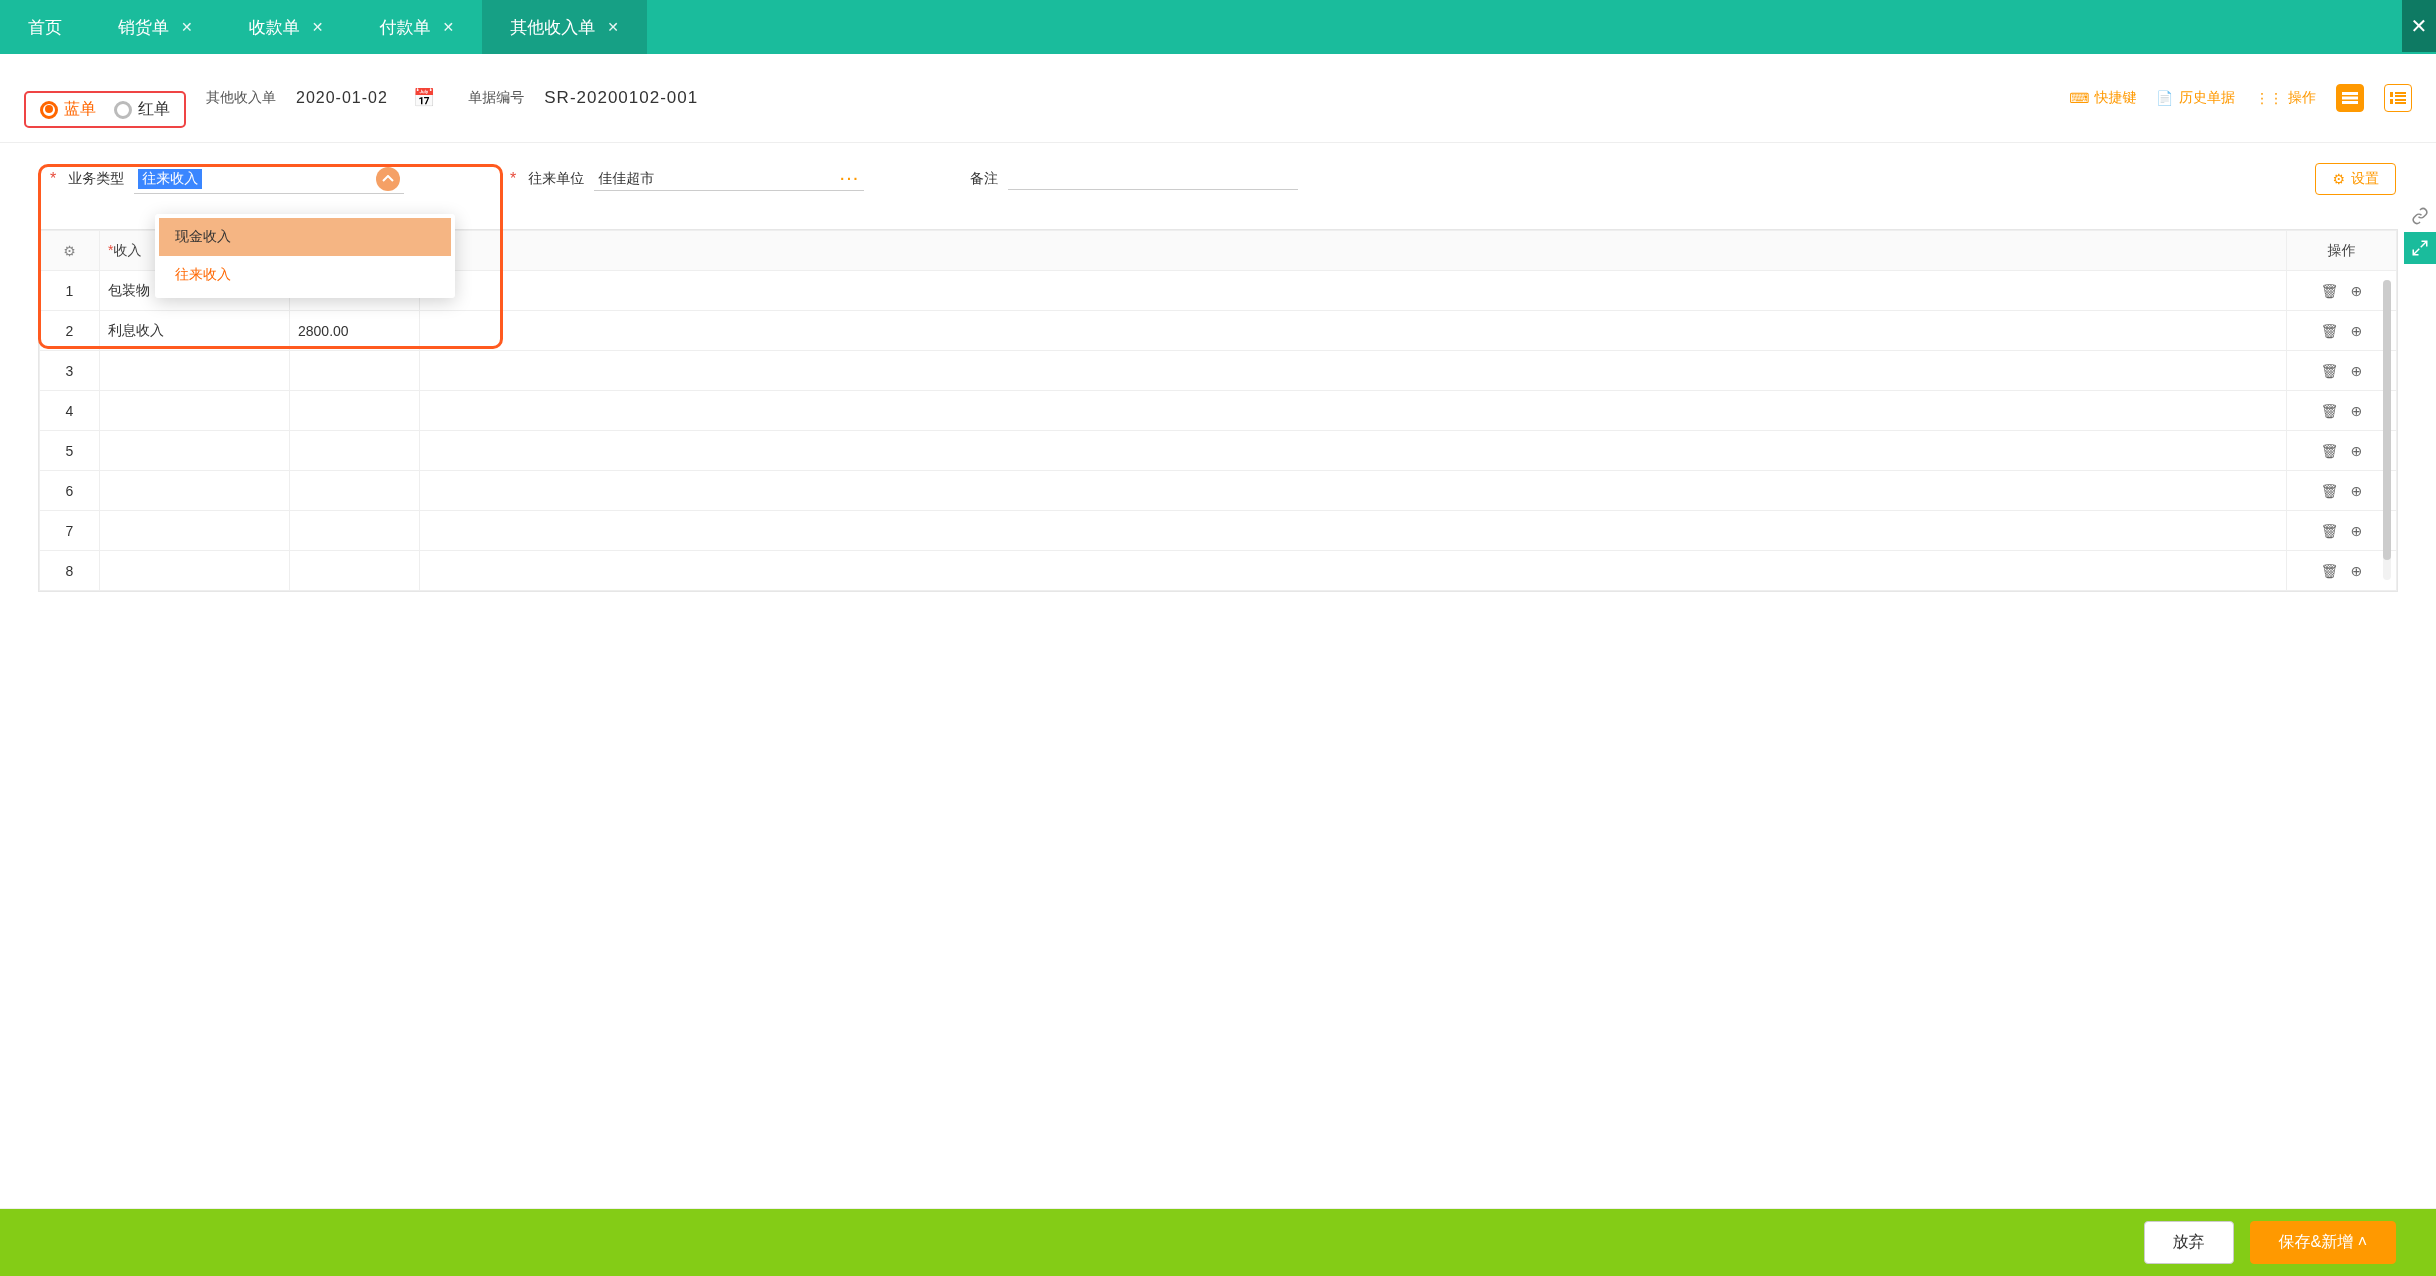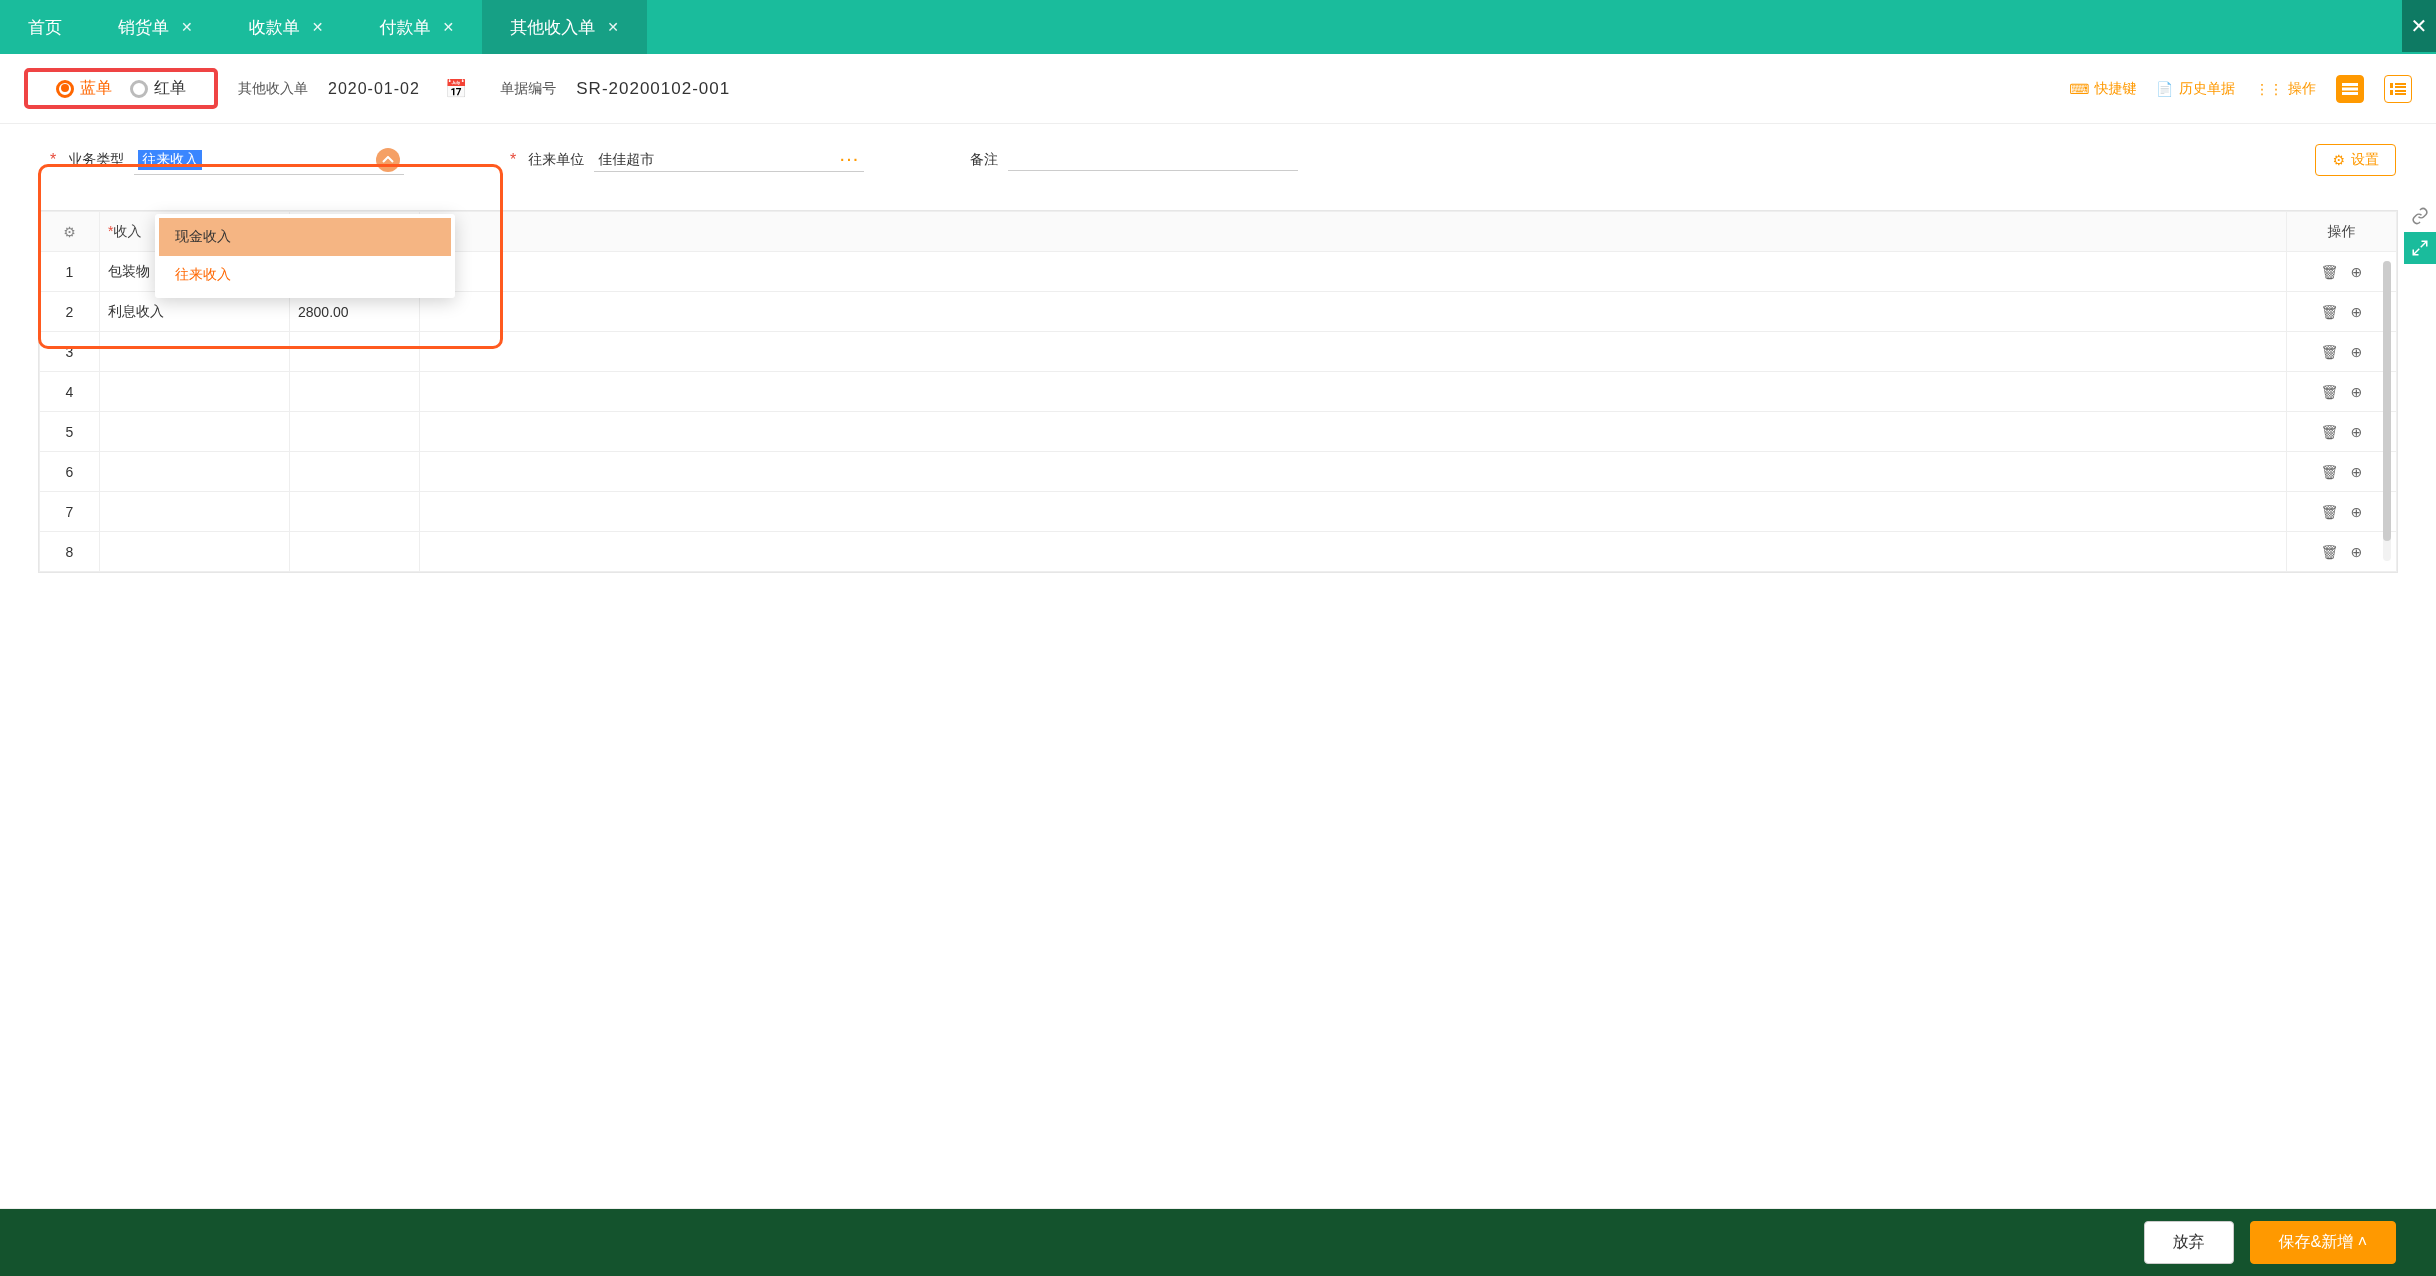--- a/index.html
+++ b/index.html
@@ -7,21 +7,21 @@
     
     
     .tab-bar { background: #1abc9c; height: 54px; display: flex; align-items: stretch; position: relative; }
     .tab { padding: 0 28px; display: flex; align-items: center; color: #fff; cursor: pointer; font-size: 17px; }
     .tab.active { background: #16a085; }
     .tab .close { margin-left: 12px; font-size: 14px; opacity: 0.9; }
     .tab-bar-close { position: absolute; right: 0; top: 0; width: 34px; height: 52px; background: #0e7a63; display: flex; align-items: center; justify-content: center; color: #fff; font-size: 20px; cursor: pointer; }
     
     
     .sub-header { display: flex; align-items: center; padding: 14px 24px; border-bottom: 1px solid #eee; gap: 20px; }
-    .radio-pair { display: flex; gap: 18px; border: 4px solid #ef4444; border-radius: 5px; padding: 6px 28px; background: #fff; }
+    .radio-pair { display: flex; gap: 18px; border: 2px solid #ef4444; border-radius: 5px; padding: 6px 14px; background: #fff; margin-top: 23px; }
     .radio-item { display: flex; align-items: center; gap: 6px; cursor: pointer; font-size: 16px; }
     .radio-circle { width: 18px; height: 18px; border-radius: 50%; border: 3px solid #bbb; display: inline-block; }
     .radio-item.selected .radio-circle { border-color: #f60; }
     .radio-item.selected .radio-circle::after { content: ''; display: block; width: 8px; height: 8px; border-radius: 50%; background: #f60; margin: 1px auto; }
     .radio-item.selected { color: #f60; }
     .sh-label { color: #555; }
     .sh-value { color: #333; }
     .cal-icon { color: #f90; font-size: 18px; margin-left: 6px; }
     .sub-header .spacer { flex: 1; }
     .sh-link { color: #f90; cursor: pointer; display: inline-flex; align-items: center; gap: 5px; }
@@ -68,21 +68,21 @@
     
     .pay-row { display: flex; align-items: center; gap: 30px; padding: 20px 40px; }
     .pay-row .lbl { color: #333; margin-right: 4px; }
     .pay-row .val { border-bottom: 1px solid #eee; min-width: 110px; display: inline-block; padding: 2px 4px; }
     .pay-row .chev { color: #f60; margin-left: 26px; font-size: 13px; }
     .pay-row .ellips { color: #f90; letter-spacing: 2px; margin-left: 60px; }
     .pay-row .add { color: #f60; cursor: pointer; display: inline-flex; align-items: center; gap: 4px; margin-left: 30px; }
     .pay-row .plus-c { width: 16px; height: 16px; border-radius: 50%; background: #f60; color: #fff; display: inline-flex; align-items: center; justify-content: center; font-size: 12px; }
     
     
-    .footer { position: fixed; bottom: 0; left: 0; right: 0; padding: 12px 40px; display: flex; justify-content: flex-end; gap: 16px; background: #14532d; border-top: 1px solid #eee; }
+    .footer { position: fixed; bottom: 0; left: 0; right: 0; padding: 12px 40px; display: flex; justify-content: flex-end; gap: 16px; background: #84cc16; border-top: 1px solid #eee; }
     .btn { padding: 10px 28px; border-radius: 4px; cursor: pointer; font-size: 16px; border: 1px solid #ccc; }
     .btn.secondary { background: #fff; color: #333; }
     .btn.primary { background: #f90; color: #fff; border-color: #f90; }
     
     
     .right-float { position: fixed; right: 0; top: 200px; display: flex; flex-direction: column; }
     .right-float .fi { width: 32px; height: 32px; display: flex; align-items: center; justify-content: center; cursor: pointer; }
     .right-float .fi.active { background: #1abc9c; }
     
     .main-area { position: relative; padding-bottom: 80px; }

